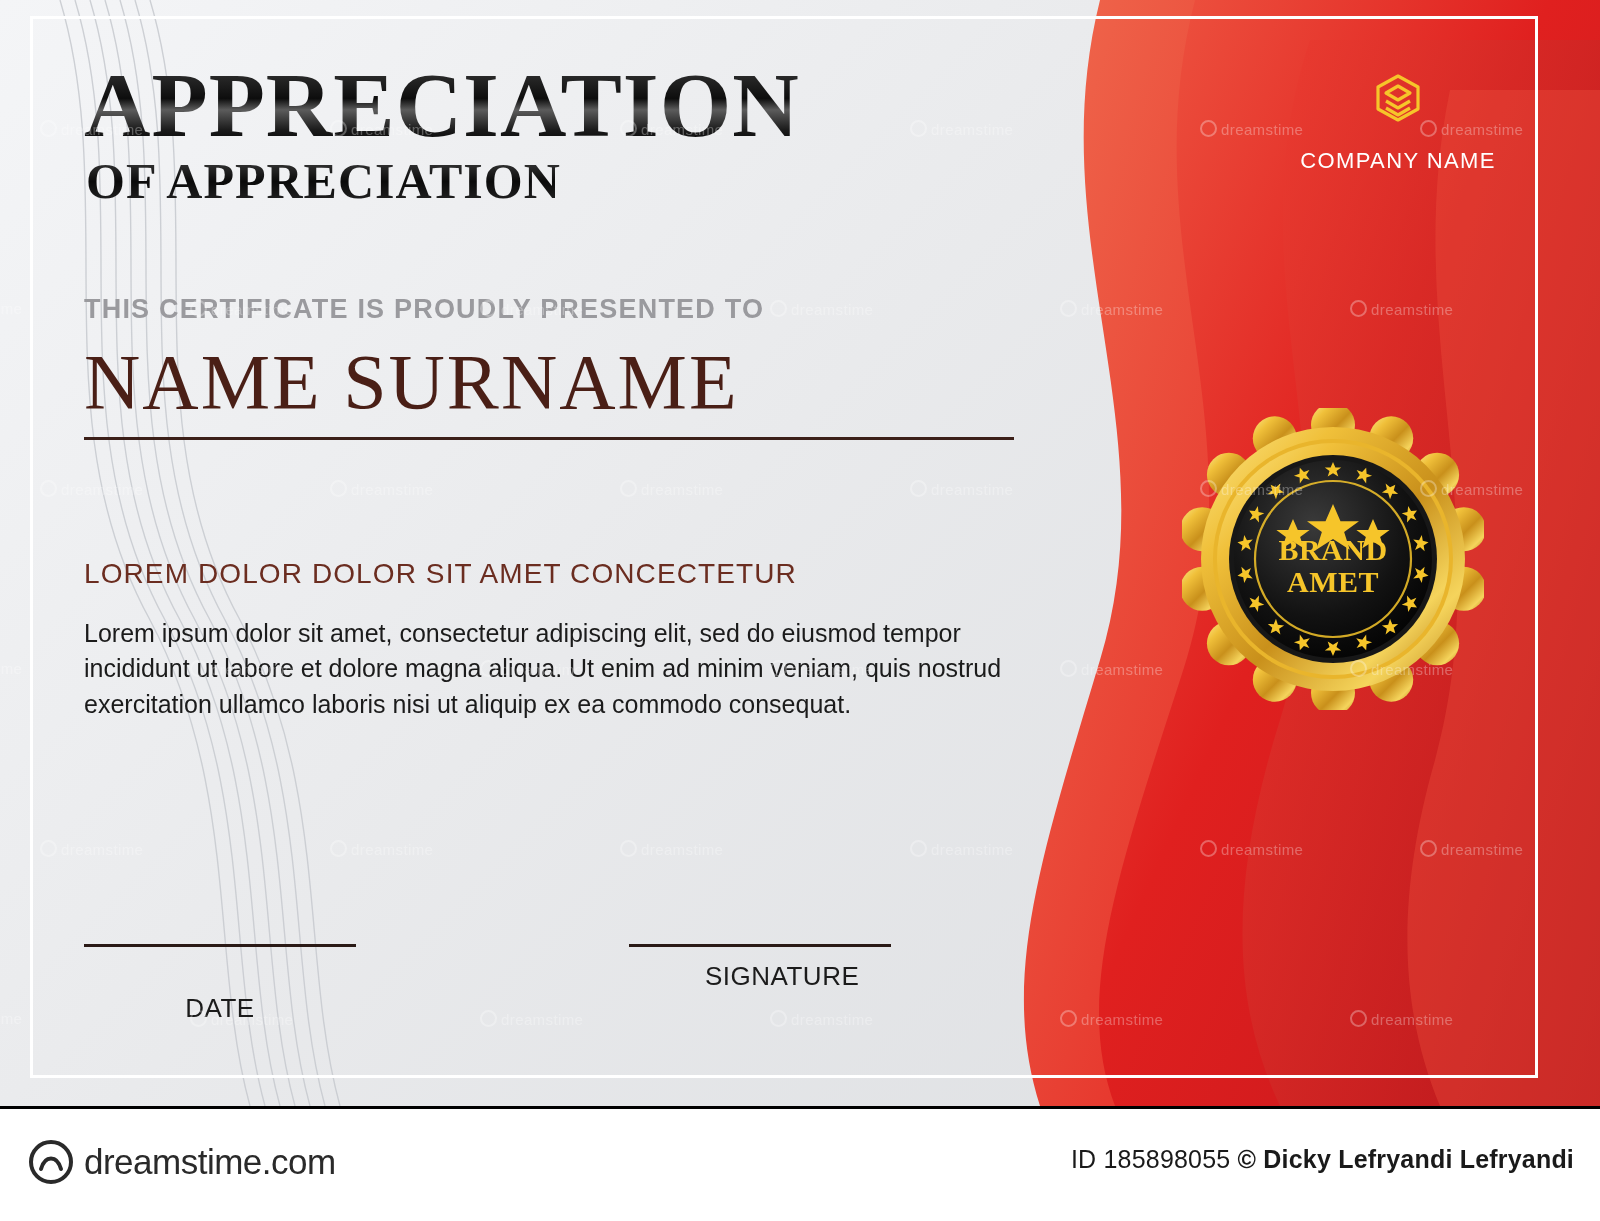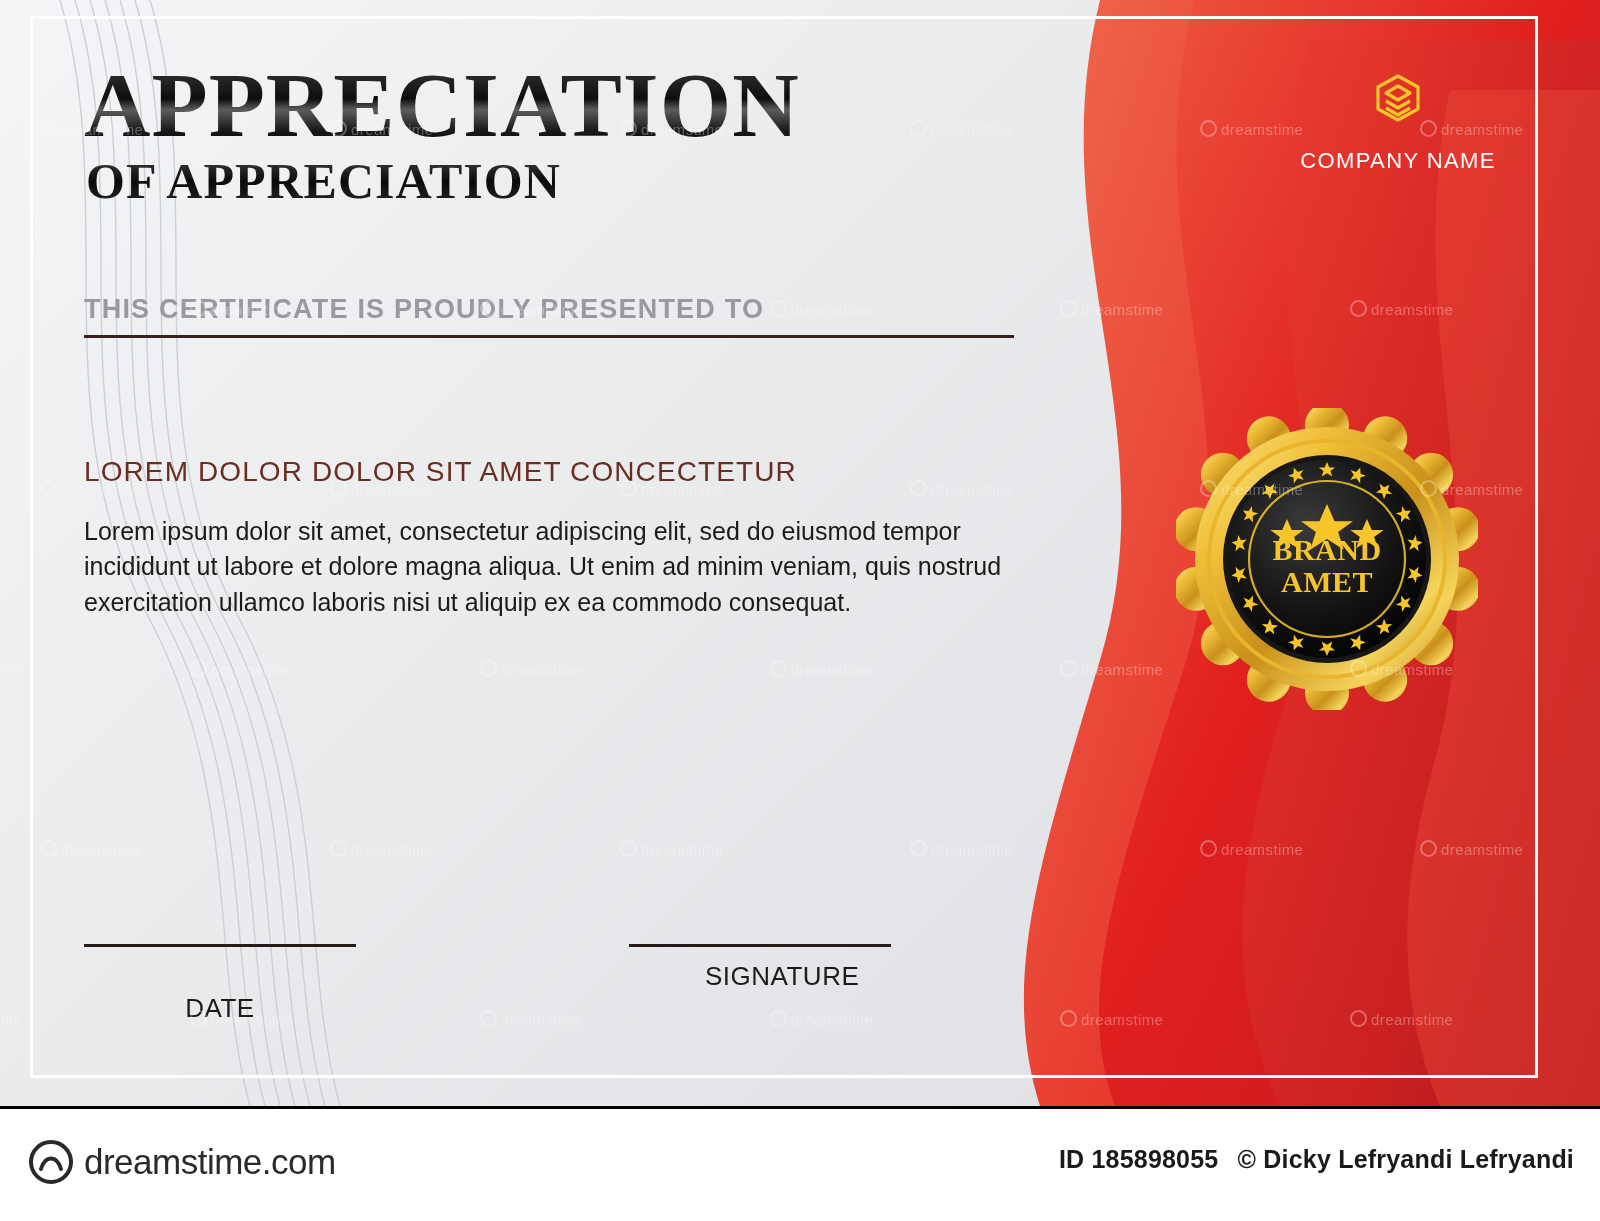--- a/index.html
+++ b/index.html
@@ -179,21 +179,21 @@
     margin-top: 12px;
     font-size: 22px;
     letter-spacing: 1.4px;
     color: #ffffff;
     font-weight: 500;
   }
 
   
   .badge {
     position: absolute;
-    right: 122px;
+    right: 116px;
     top: 408px;
     width: 302px;
     height: 302px;
     z-index: 7;
   }
   .badge-text {
     position: absolute;
     left: 0;
     top: 126px;
     width: 302px;
@@ -263,21 +263,21 @@
   }
   .dt-right {
     position: absolute;
     right: 26px;
     top: 36px;
     font-size: 25px;
     color: #1a1a1a;
     font-weight: 600;
     letter-spacing: 0.2px;
   }
-  .dt-id { margin-right: 12px; font-weight: 700; }
+  .dt-id { font-weight: 400; }
 </style>
 </head>
 <body>
 
 <div class="cert-wrap">
 
   <svg class="line-decor" viewBox="0 0 420 1106" preserveAspectRatio="none">
     <g fill="none" stroke="#c9ccd1" stroke-width="1.4" opacity="0.9">
       <path d="M60,0 C120,200 40,420 150,620 C240,790 210,960 250,1106"></path>
       <path d="M75,0 C135,200 55,420 165,620 C255,790 225,960 265,1106"></path>
@@ -317,20 +317,21 @@
   </svg>
 
   <div class="frame"></div>
 
   <div class="content">
     <div class="title-main">APPRECIATION</div>
     <div class="title-sub">OF APPRECIATION</div>
 
     <div class="presented-to">THIS CERTIFICATE IS PROUDLY PRESENTED TO</div>
 
+    <div class="recipient-name">NAME SURNAME</div>
     <div class="name-rule"></div>
 
     <div class="body-heading">LOREM DOLOR DOLOR SIT AMET CONCECTETUR</div>
     <div class="body-text">Lorem ipsum dolor sit amet, consectetur adipiscing elit, sed do eiusmod tempor incididunt ut labore et dolore magna aliqua. Ut enim ad minim veniam, quis nostrud exercitation ullamco laboris nisi ut aliquip ex ea commodo consequat.</div>
   </div>
 
   <div class="sign-row">
     <div class="sign-item date">
       <div class="sign-line w1"></div>
       <div class="sign-label w1">DATE</div>

